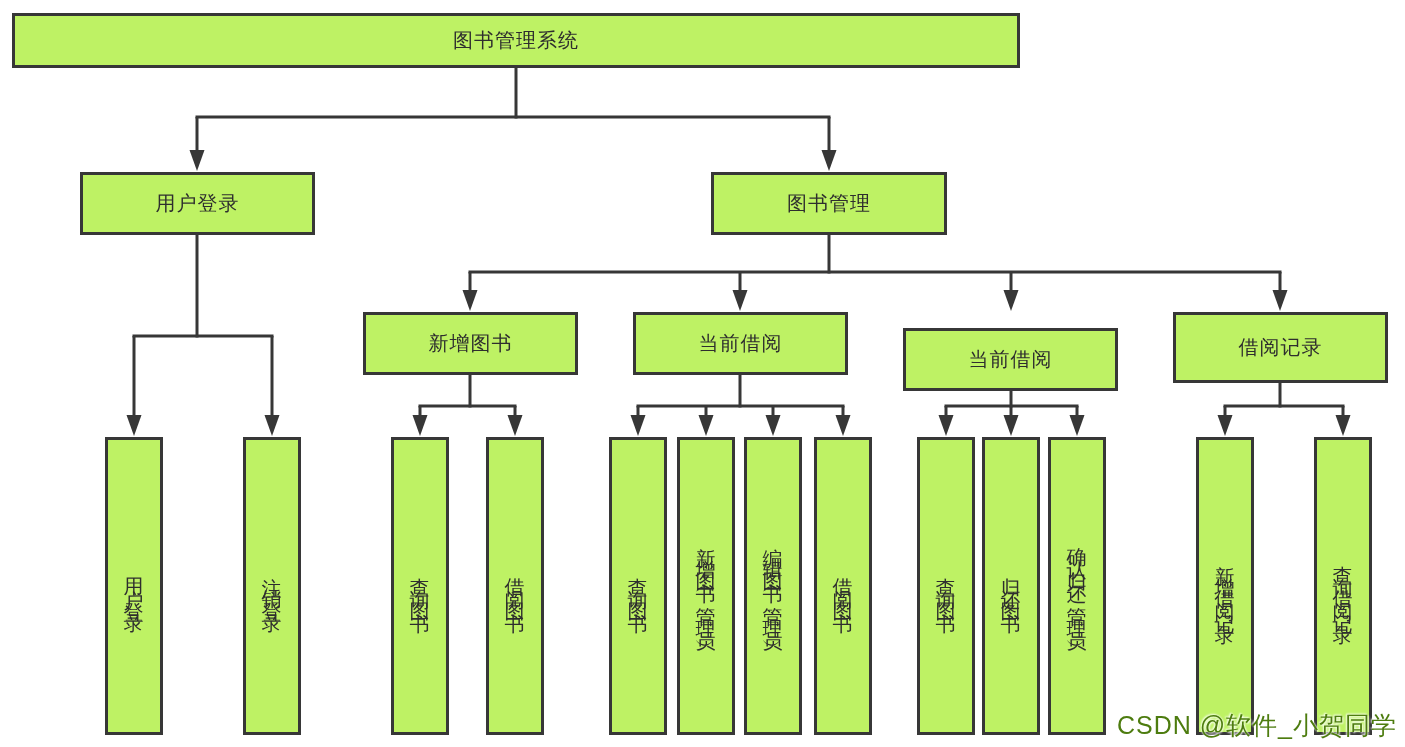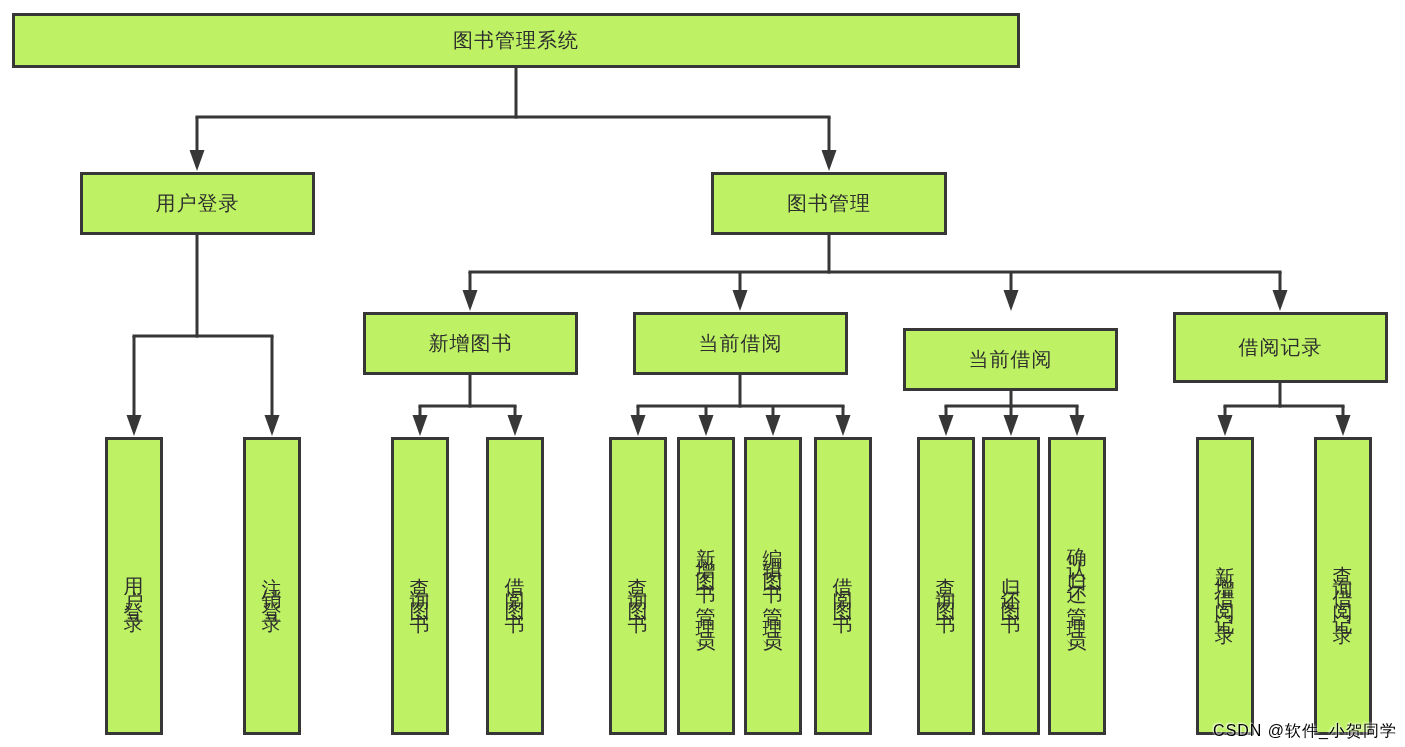--- a/index.html
+++ b/index.html
@@ -30,22 +30,22 @@
     text-orientation:mixed;
     letter-spacing:12px;
     font-size:20px;
     line-height:1;
     white-space:nowrap;
   }
   .watermark{
     position:absolute;
     right:8px;bottom:5px;
     z-index:2;
-    font-size:16px;
-    color:#000000;
+    font-size:25px;
+    color:#4d7c0f;
     letter-spacing:1px;
     text-shadow:1px 1px 2px #ffffff,-1px -1px 2px #ffffff;
   }
 </style>
 </head>
 <body>
 
 <div class="stage">
 
   <svg class="wires" width="1405" height="747" viewBox="0 0 1405 747">

